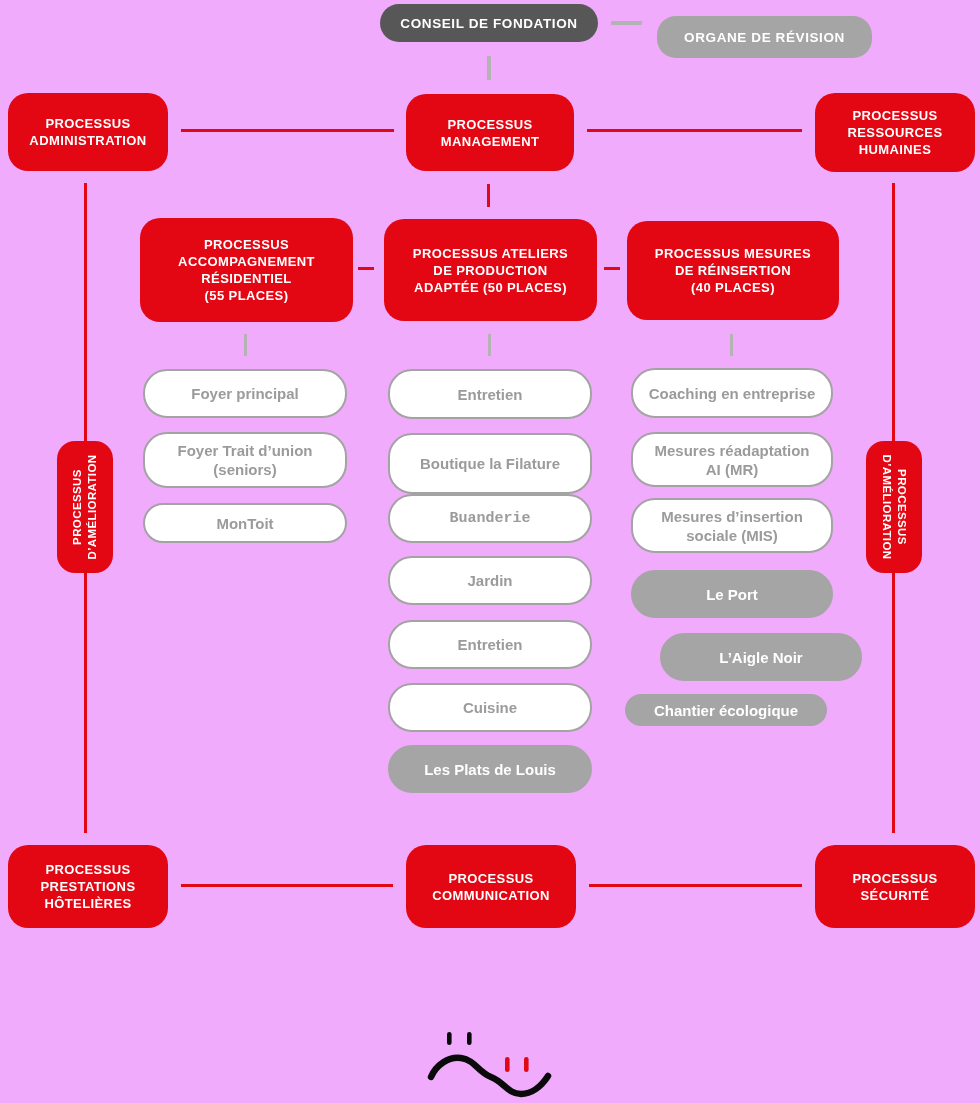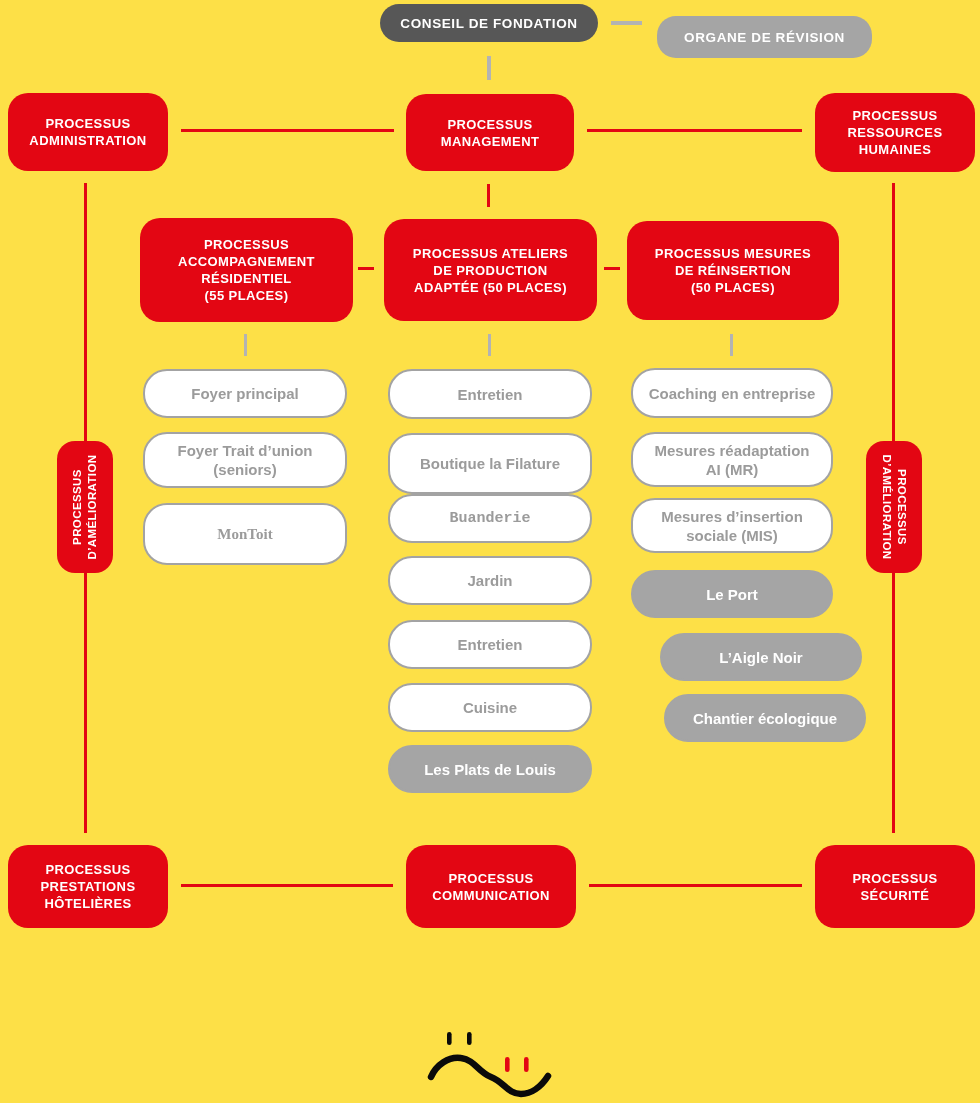--- a/index.html
+++ b/index.html
@@ -1,17 +1,17 @@
 <!DOCTYPE html>
 <html><head>
 <meta charset="utf-8">
 <style>
   html,body{margin:0;padding:0;background:#ffffff;}
   .canvas{
-    position:relative;width:980px;height:1103px;background:#fde047;overflow:hidden;
+    position:relative;width:980px;height:1103px;background:#f0abfc;overflow:hidden;
     font-family:"Liberation Sans",sans-serif;
   }
   .node{
     position:absolute;box-sizing:border-box;display:flex;align-items:center;justify-content:center;
     text-align:center;white-space:pre-line;
   }
   .node-red{
     background:#e30613;color:#ffffff;border-radius:20px;
     font-size:13px;line-height:17px;font-weight:bold;letter-spacing:.4px;padding:4px 16px;
   }
@@ -71,49 +71,49 @@
 
   <div class="node node-red" style="left:140px;top:218px;width:213px;height:104px;">PROCESSUS
 ACCOMPAGNEMENT
 RÉSIDENTIEL
 (55 PLACES)</div>
   <div class="node node-red" style="left:384px;top:219px;width:213px;height:102px;">PROCESSUS ATELIERS
 DE PRODUCTION
 ADAPTÉE (50 PLACES)</div>
   <div class="node node-red" style="left:627px;top:221px;width:212px;height:99px;">PROCESSUS MESURES
 DE RÉINSERTION
-(50 PLACES)</div>
+(40 PLACES)</div>
   <div class="line red" style="left:358px;top:267px;width:16px;height:3px;"></div>
   <div class="line red" style="left:604px;top:267px;width:16px;height:3px;"></div>
 
   <div class="line gray" style="left:244px;top:334px;width:3px;height:22px;"></div>
   <div class="line gray" style="left:488px;top:334px;width:3px;height:22px;"></div>
   <div class="line gray" style="left:730px;top:334px;width:3px;height:22px;"></div>
 
   <div class="item" style="left:143px;top:369px;width:204px;height:49px;">Foyer principal</div>
   <div class="item" style="left:143px;top:432px;width:204px;height:56px;">Foyer Trait d’union
 (seniors)</div>
-  <div class="item" style="left:143px;top:503px;width:204px;height:62px;font-family:Liberation Serif, serif;">MonToit</div>
+  <div class="item" style="left:143px;top:503px;width:204px;height:40px;">MonToit</div>
 
   <div class="item" style="left:388px;top:369px;width:204px;height:50px;">Entretien</div>
   <div class="item" style="left:388px;top:433px;width:204px;height:61px;">Boutique la Filature</div>
   <div class="item" style="left:388px;top:494px;width:204px;height:49px;font-family:Liberation Mono, monospace;">Buanderie</div>
   <div class="item" style="left:388px;top:556px;width:204px;height:49px;">Jardin</div>
   <div class="item" style="left:388px;top:620px;width:204px;height:49px;">Entretien</div>
   <div class="item" style="left:388px;top:683px;width:204px;height:49px;">Cuisine</div>
   <div class="item filled" style="left:388px;top:745px;width:204px;height:48px;">Les Plats de Louis</div>
 
   <div class="item" style="left:631px;top:368px;width:202px;height:50px;">Coaching en entreprise</div>
   <div class="item" style="left:631px;top:432px;width:202px;height:55px;">Mesures réadaptation
 AI (MR)</div>
   <div class="item" style="left:631px;top:498px;width:202px;height:55px;">Mesures d’insertion
 sociale (MIS)</div>
   <div class="item filled" style="left:631px;top:570px;width:202px;height:48px;">Le Port</div>
   <div class="item filled" style="left:660px;top:633px;width:202px;height:48px;">L’Aigle Noir</div>
-  <div class="item filled" style="left:664px;top:694px;width:202px;height:48px;">Chantier écologique</div>
+  <div class="item filled" style="left:625px;top:694px;width:202px;height:32px;">Chantier écologique</div>
 
   <div class="vnode rot-left" style="left:57px;top:441px;width:56px;height:132px;">
     <span class="vlabel">PROCESSUS
 D’AMÉLIORATION</span>
   </div>
   <div class="vnode rot-right" style="left:866px;top:441px;width:56px;height:132px;">
     <span class="vlabel">PROCESSUS
 D’AMÉLIORATION</span>
   </div>
 

